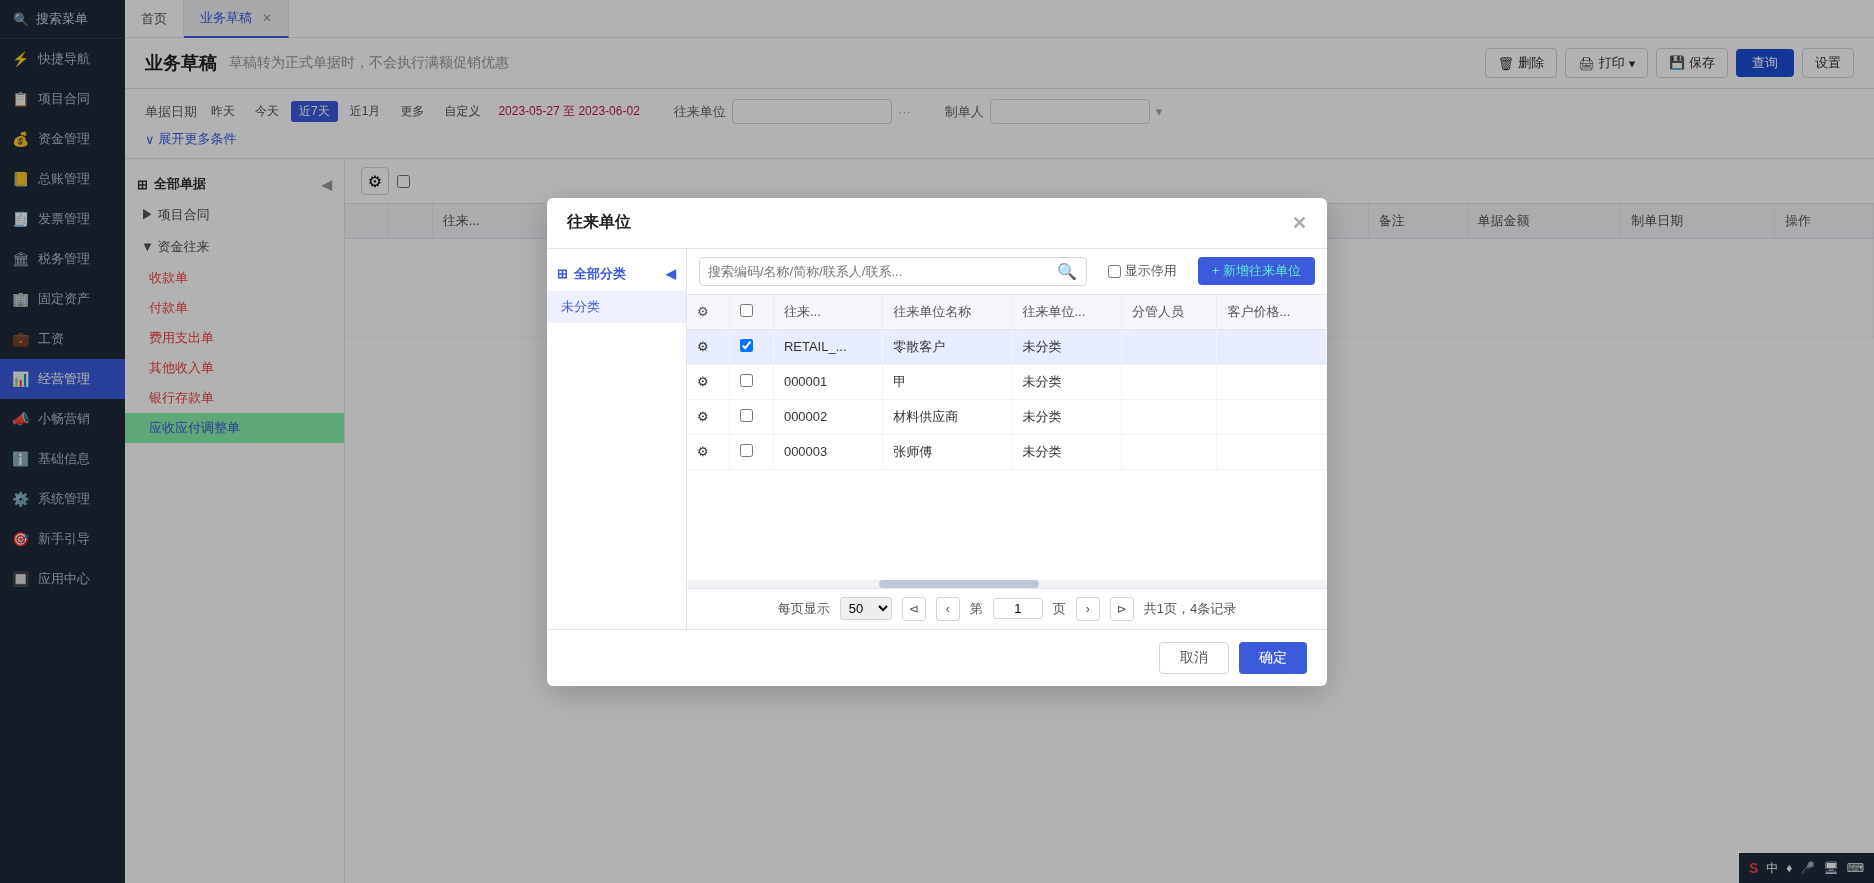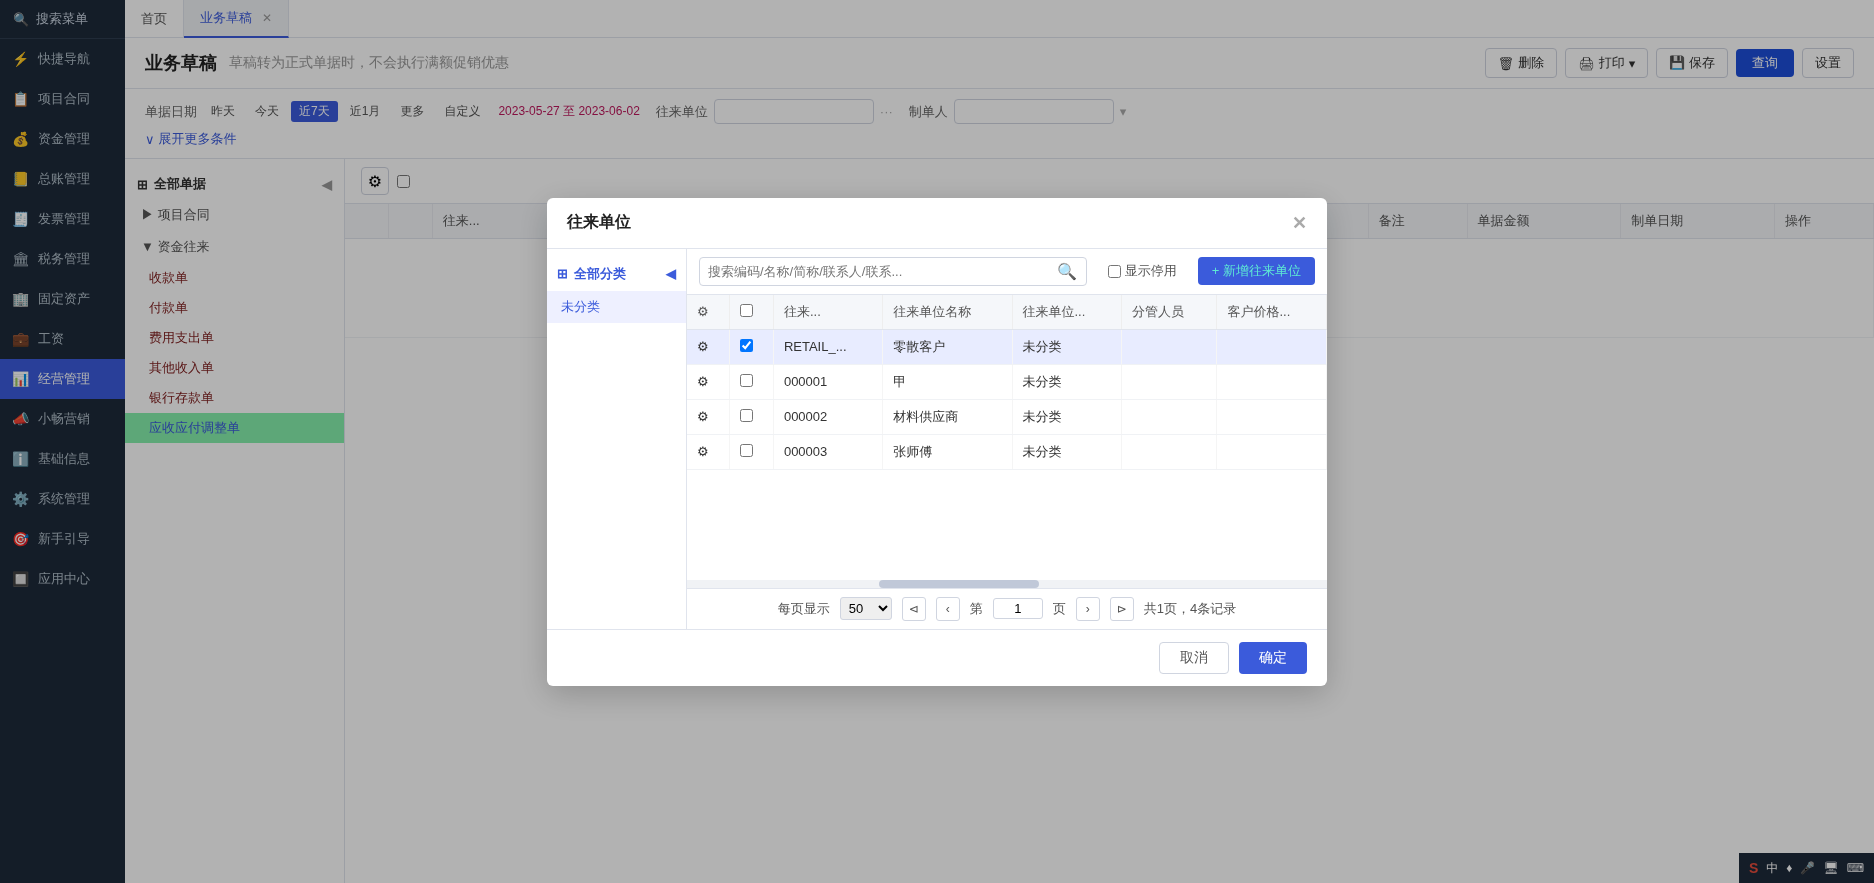--- a/index.html
+++ b/index.html
@@ -51,21 +51,21 @@
     .page-subtitle { font-size: 14px; color: #999; margin-left: 12px; }
     .header-actions { display: flex; gap: 8px; align-items: center; }
     .btn-action { padding: 5px 12px; border: 1px solid #d0d5e0; background: #fff; border-radius: 4px; font-size: 13px; cursor: pointer; color: #333; display: flex; align-items: center; gap: 4px; }
     .btn-save { padding: 5px 12px; border: 1px solid #d0d5e0; background: #fff; border-radius: 4px; font-size: 13px; cursor: pointer; color: #333; }
     .btn-query { padding: 5px 16px; background: #1d4ed8; color: #fff; border: none; border-radius: 4px; font-size: 13px; cursor: pointer; }
 
     
     .filter-bar {
       background: #fff; padding: 10px 20px; border-bottom: 1px solid #e0e4ed;
     }
-    .filter-row { display: flex; align-items: center; gap: 16px; flex-wrap: wrap; }
+    .filter-row { display: flex; align-items: center; gap: 34px; flex-wrap: wrap; }
     .filter-item { display: flex; align-items: center; gap: 6px; font-size: 13px; }
     .filter-label { color: #666; white-space: nowrap; }
     .date-tabs { display: flex; gap: 4px; }
     .date-tab { padding: 2px 8px; border-radius: 3px; font-size: 12px; cursor: pointer; color: #555; }
     .date-tab.active { background: #3b5bdb; color: #fff; }
     .date-range { font-size: 12px; color: #be185d; margin-left: 4px; }
     .filter-input { border: 1px solid #d0d5e0; border-radius: 4px; padding: 4px 8px; font-size: 13px; color: #333; width: 160px; }
     .expand-btn { display: flex; align-items: center; gap: 4px; font-size: 13px; color: #3b5bdb; cursor: pointer; margin-top: 6px; }
 
     
@@ -74,21 +74,21 @@
     }
 
     
     .left-panel {
       width: 220px; background: #fff; border-right: 1px solid #e0e4ed; padding: 10px 0;
       font-size: 13px;
     }
     .panel-header { display: flex; align-items: center; justify-content: space-between; padding: 6px 12px; font-weight: 600; color: #333; }
     .panel-toggle { cursor: pointer; color: #999; }
     .panel-item { padding: 7px 16px; cursor: pointer; color: #555; }
-    .panel-sub { padding: 6px 24px; cursor: pointer; color: #7f1d1d; font-size: 13px; }
+    .panel-sub { padding: 6px 24px; cursor: pointer; color: #ef4444; font-size: 13px; }
     .panel-sub.active { background: #86efac; color: #3b5bdb; }
 
     
     .table-area {
       flex: 1; background: #fff; overflow: auto;
     }
     .table-toolbar { padding: 8px 16px; display: flex; align-items: center; gap: 8px; border-bottom: 1px solid #e0e4ed; }
     .gear-btn { width: 28px; height: 28px; border: 1px solid #d0d5e0; border-radius: 4px; display: flex; align-items: center; justify-content: center; cursor: pointer; }
     table { width: 100%; border-collapse: collapse; font-size: 13px; }
     th { background: #f5f7fa; padding: 8px 10px; text-align: left; color: #555; font-weight: 500; border-bottom: 1px solid #e0e4ed; border-right: 1px solid #e8eaf0; white-space: nowrap; }

